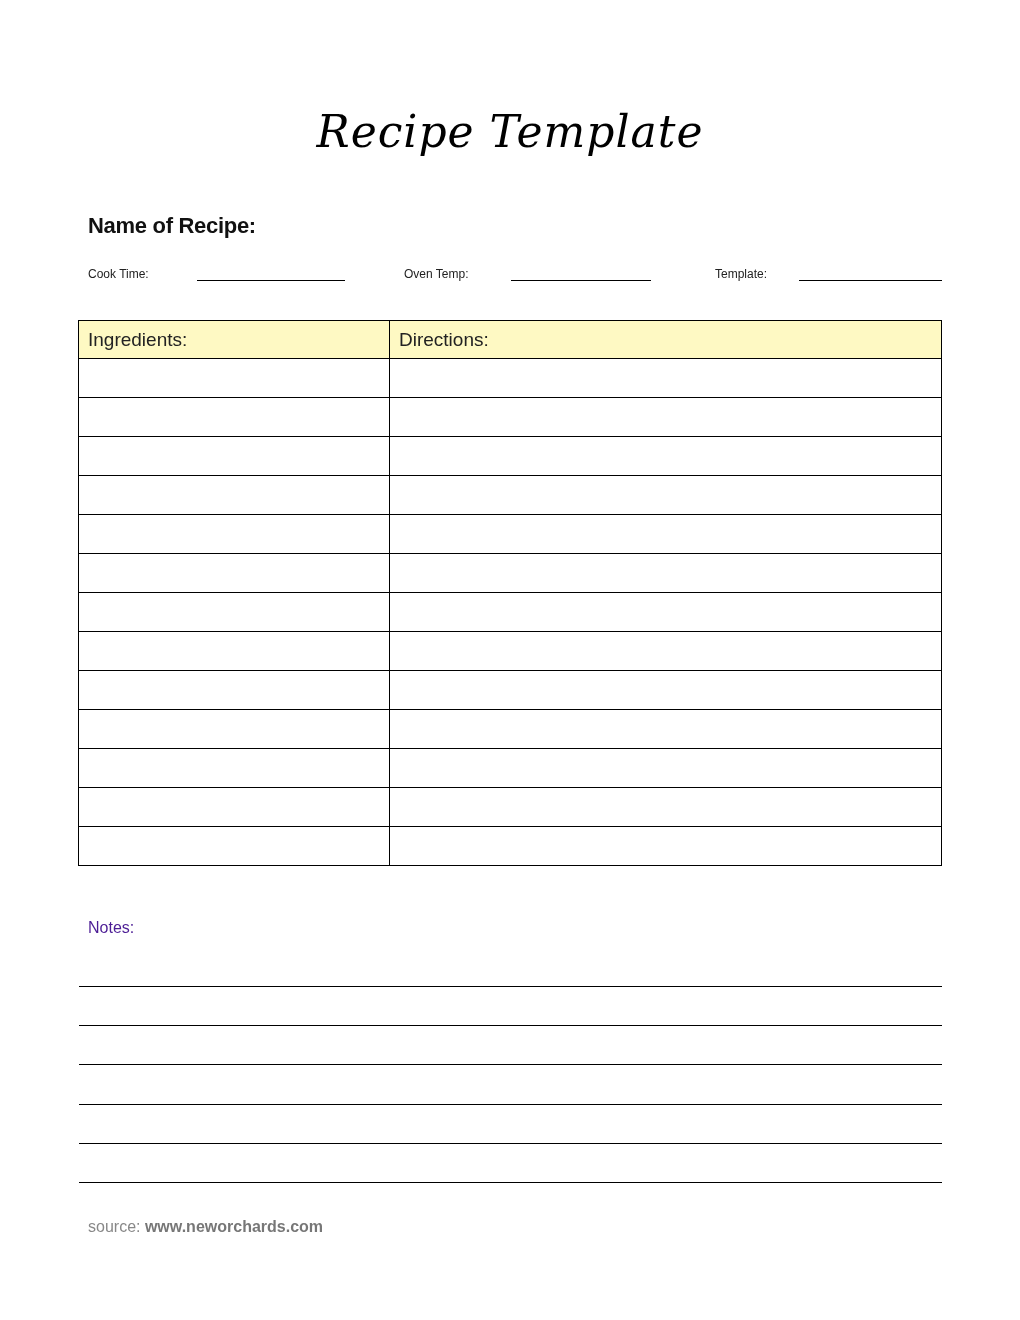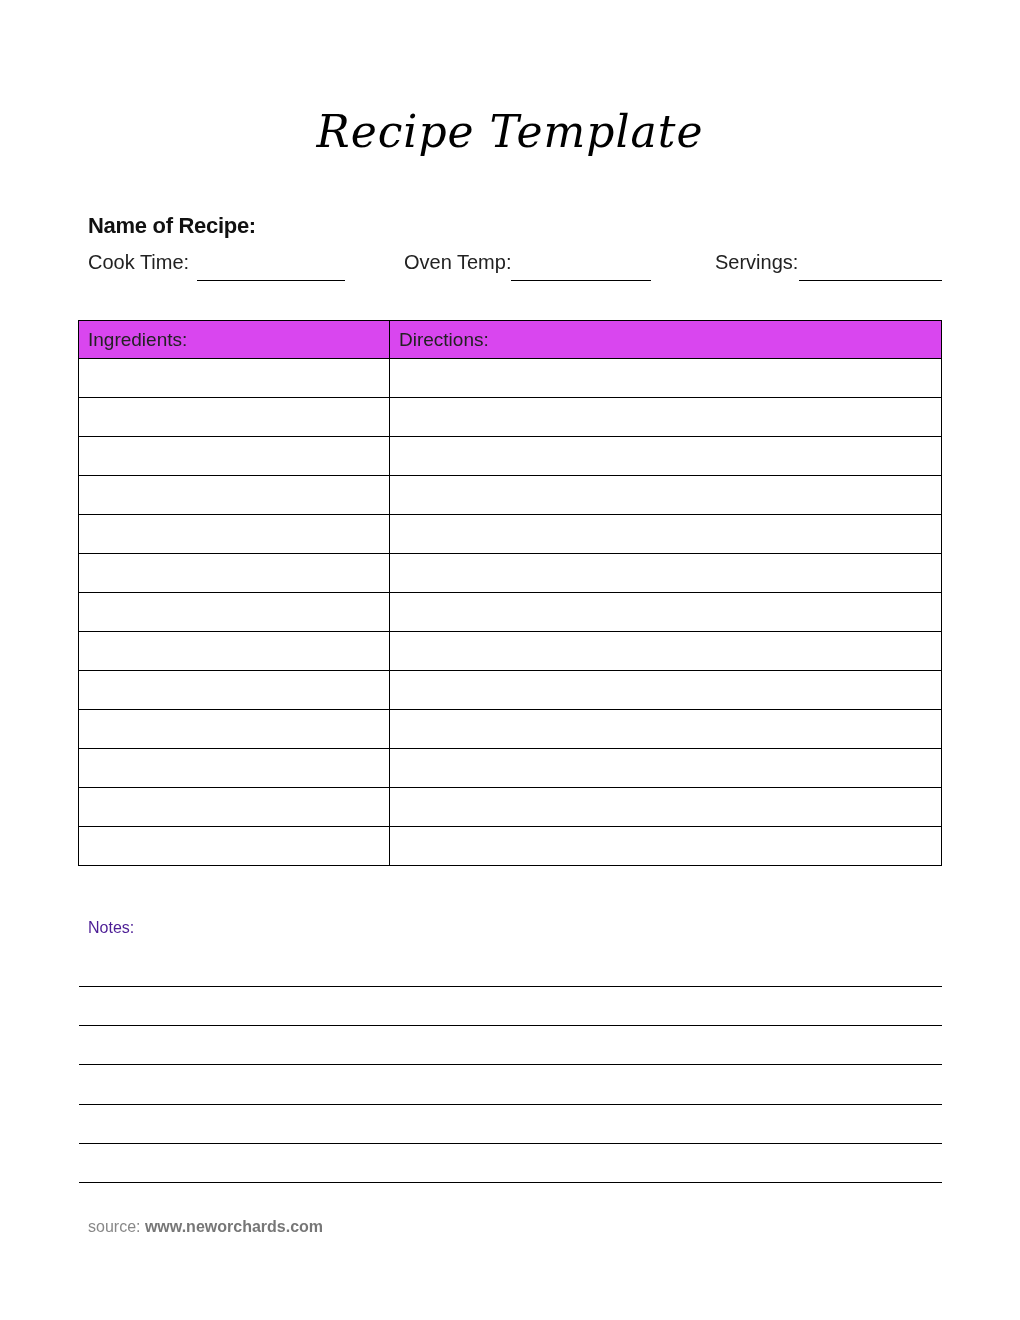--- a/index.html
+++ b/index.html
@@ -1,42 +1,42 @@
 <!DOCTYPE html>
 <html><head>
 <meta charset="utf-8">
 <style>
   html, body { margin:0; padding:0; background:#fff; }
   body { width:1020px; height:1320px; position:relative; overflow:hidden; font-family:"Liberation Sans", sans-serif; color:#111; }
   .title { position:absolute; left:0; top:70px; width:1020px; text-align:center; font-family:"DejaVu Serif", serif; font-style:italic; font-size:44px; color:#000; letter-spacing:1px;margin-top:36px; }
   .name-label { position:absolute; left:88px; top:213px; font-size:22px; font-weight:bold; letter-spacing:-0.3px; }
-  .field-label { position:absolute; top:251px; font-size:20px; color:#222; }
+  .field-label { position:absolute; top:267px; font-size:12px; color:#222; }
   .field-line { position:absolute; top:280px; height:0; border-top:1.5px solid #000; }
   table.rt { position:absolute; left:78px; top:320px; width:864px; border-collapse:collapse; table-layout:fixed; }
   table.rt th, table.rt td { border:1.5px solid #000; height:38px; padding:0 0 0 9px; text-align:left; font-weight:normal; font-size:19px; color:#222; }
-  table.rt th { background:#d946ef; height:37px; }
+  table.rt th { background:#fef9c3; height:37px; }
   .notes-label { position:absolute; left:88px; top:919px; font-size:16px; color:#4c1d95; }
   .note-line { position:absolute; left:79px; width:863px; border-top:1.5px solid #000; }
   .source { position:absolute; left:88px; top:1218px; font-size:16px; color:#888; }
   .source b { color:#777;margin-top:28px; }
 </style>
 </head>
 <body>
 
 <div class="title">Recipe Template</div>
 
 <div class="name-label">Name of Recipe:</div>
 
 <div class="field-label" style="left:88px">Cook Time:</div>
 <div class="field-line" style="left:197px;width:148px"></div>
 
 <div class="field-label" style="left:404px">Oven Temp:</div>
 <div class="field-line" style="left:511px;width:140px"></div>
 
-<div class="field-label" style="left:715px">Servings:</div>
+<div class="field-label" style="left:715px">Template:</div>
 <div class="field-line" style="left:799px;width:143px"></div>
 
 <table class="rt">
   <colgroup>
       <col style="width:311px">
       <col>
     </colgroup>
   <thead>
     <tr>
       <th>Ingredients:</th>

